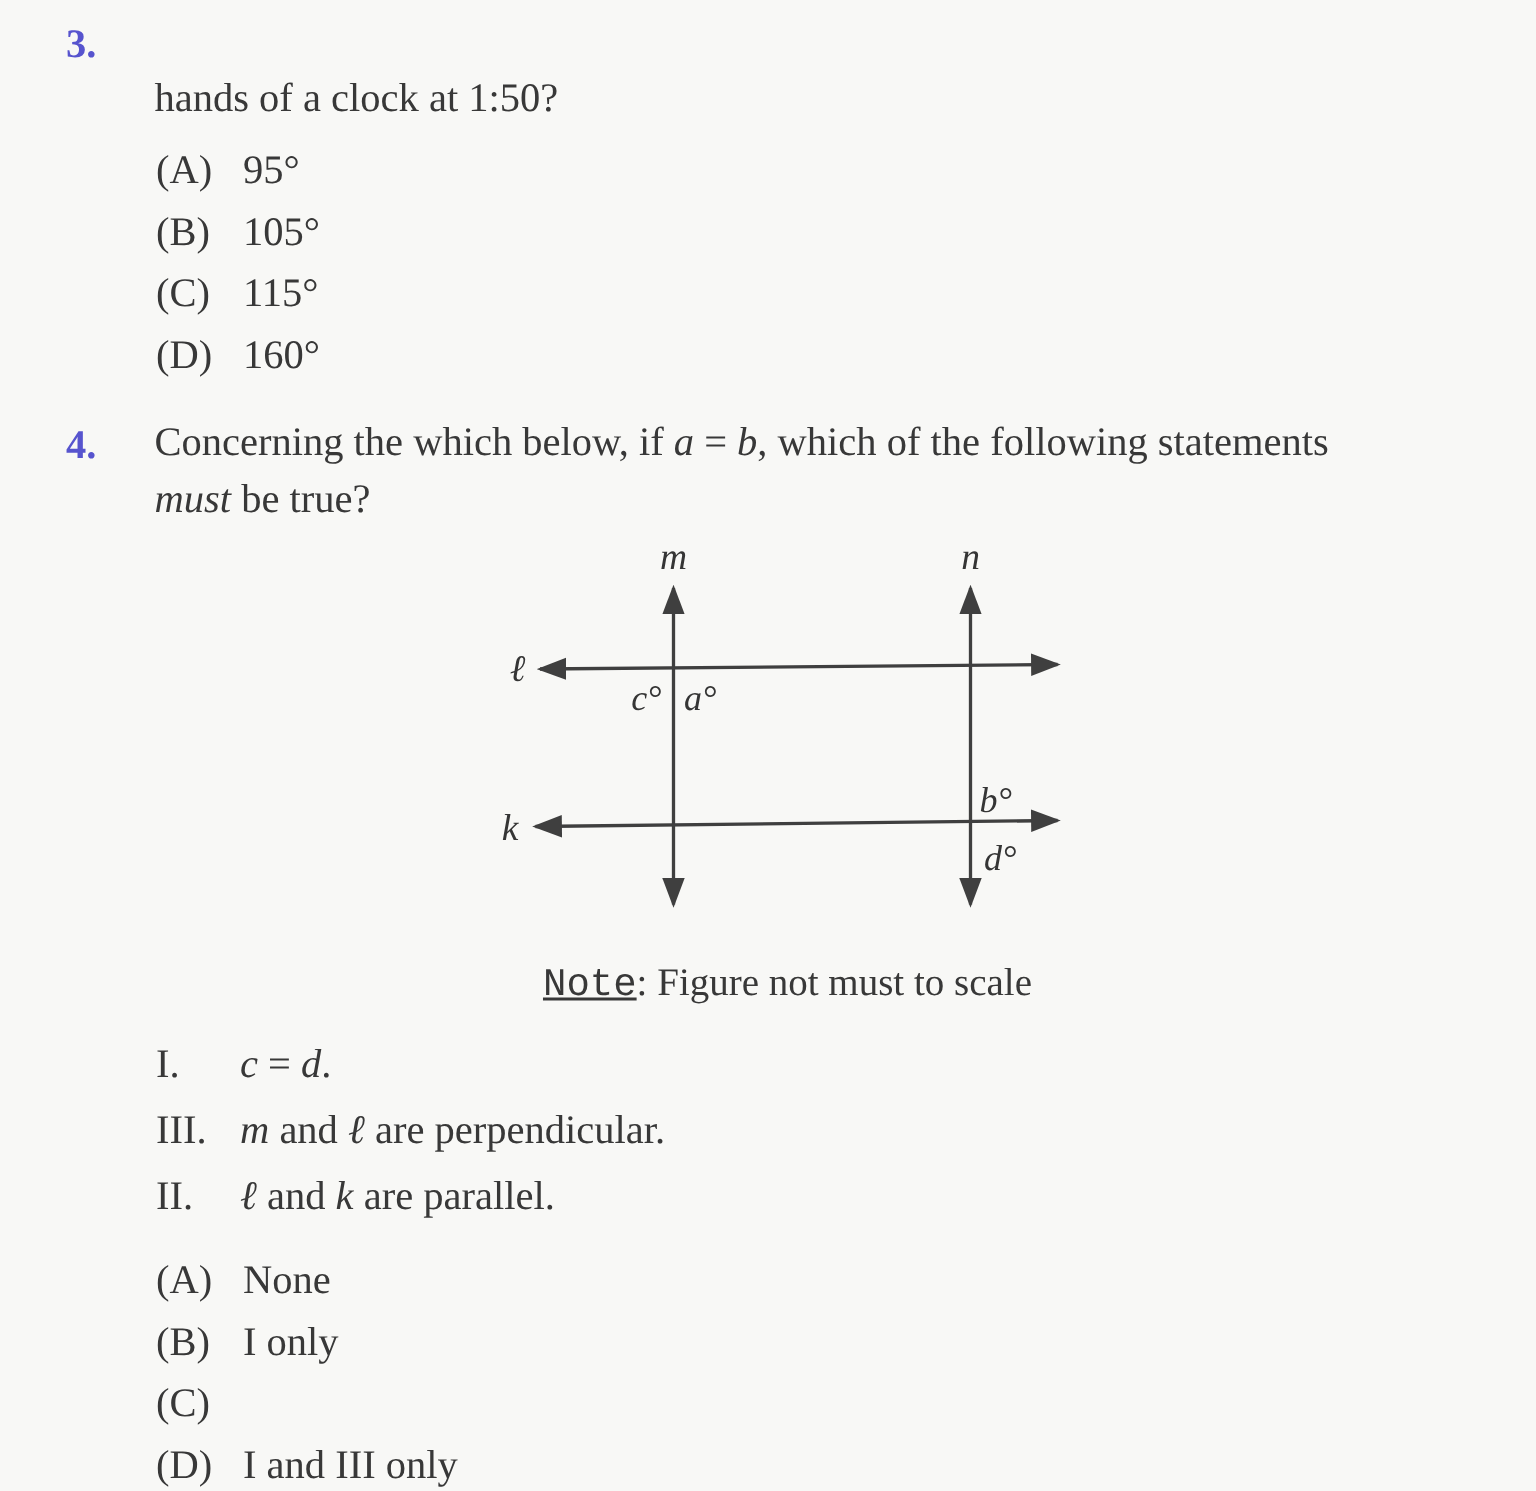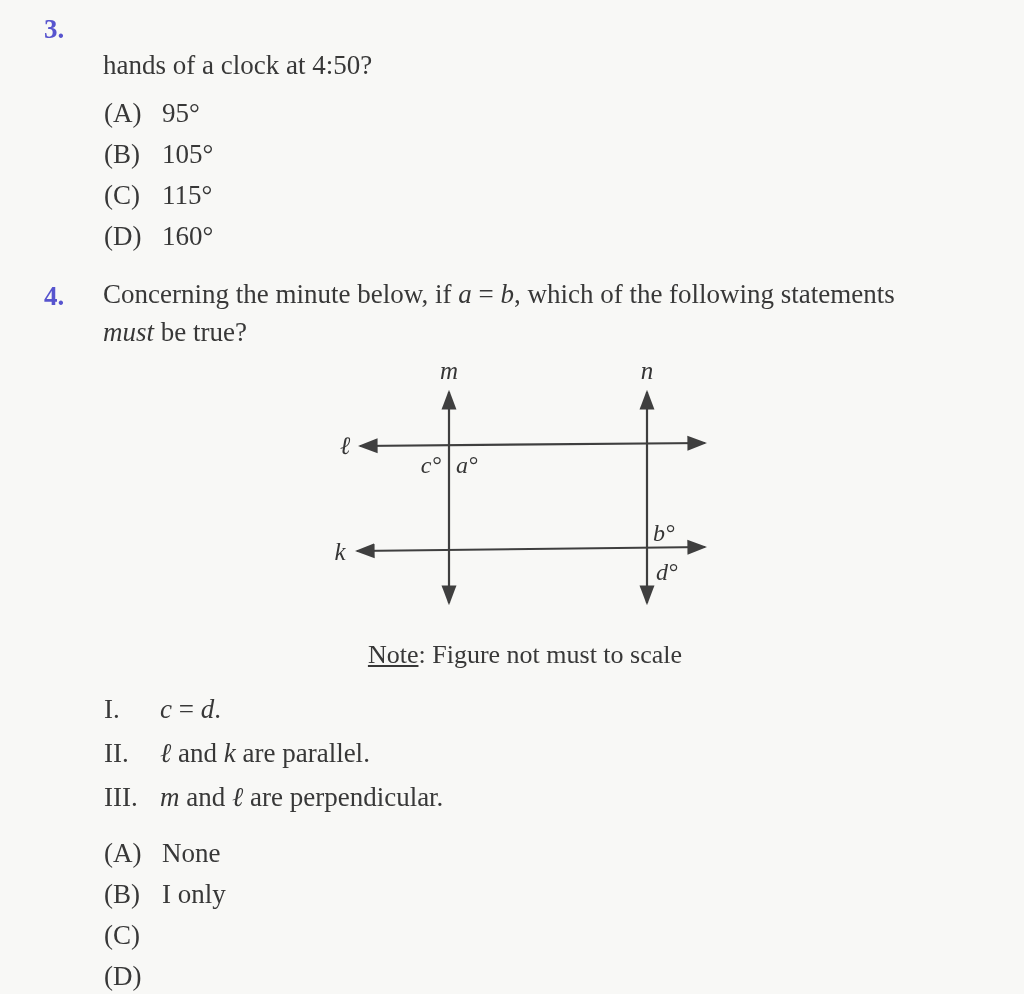--- a/index.html
+++ b/index.html
@@ -44,21 +44,21 @@
     align-items: baseline;
     height: 44px;
   }
   .stmt .snum { flex: 0 0 56px; }
 
   .note {
     font-size: 26px;
     text-align: center;
     width: 1050px;
   }
-  .note .u { text-decoration: underline; }
+  .note .u { text-decoration: underline; font-family: Liberation Mono, monospace; }
 
   .fig-line {
     stroke: #3f3f3f;
     stroke-width: 2.2;
     fill: none;
   }
   .fig-text {
     font-family: "Liberation Serif", serif;
     font-style: italic;
     font-size: 25px;
@@ -71,21 +71,21 @@
     fill: #353535;
   }
 </style>
 </head>
 <body>
 
 <div class="abs qnum" style="left:44px; top:14px;">3.</div>
 
 <div class="abs qtext" style="left:103px; top:8px;">
   <br>
-  <span>hands of a clock at 4:50?</span>
+  <span>hands of a clock at 1:50?</span>
 </div>
 
 <ul class="abs choices" style="left:104px; top:98px;">
   <li class="choice">
     <span class="clabel">(A)</span>
     <span class="ctext">95°</span>
   </li>
   <li class="choice">
     <span class="clabel">(B)</span>
     <span class="ctext">105°</span>
@@ -96,21 +96,21 @@
   </li>
   <li class="choice">
     <span class="clabel">(D)</span>
     <span class="ctext">160°</span>
   </li>
 </ul>
 
 <div class="abs qnum" style="left:44px; top:281px;">4.</div>
 
 <div class="abs qtext" style="left:103px; top:275px;">
-  <span>Concerning the minute below, if </span><span class="var">a</span><span> = </span><span class="var">b</span><span>, which of the following statements</span><br>
+  <span>Concerning the which below, if </span><span class="var">a</span><span> = </span><span class="var">b</span><span>, which of the following statements</span><br>
   <span class="var">must</span><span> be true?</span>
 </div>
 
 <svg class="abs" style="left:322px; top:362px;" width="400" height="258" viewBox="0 0 400 258">
   <defs>
     <marker id="arrow" viewBox="0 0 9 8" markerWidth="9" markerHeight="8" refX="8" refY="4" orient="auto-start-reverse" markerUnits="strokeWidth">
       <path d="M0,0.6 L9,4 L0,7.4 Z" fill="#3f3f3f"></path>
     </marker>
   </defs>
 
@@ -133,37 +133,38 @@
 <div class="abs note" style="left:0px; top:640px;">
   <span class="u">Note</span><span>: Figure not must to scale</span>
 </div>
 
 <div class="abs stmts" style="left:104px; top:694px;">
   <div class="stmt">
     <span class="snum">I.</span>
     <span><span class="var">c</span><span> = </span><span class="var">d</span><span>.</span></span>
   </div>
   <div class="stmt">
+    <span class="snum">III.</span>
+    <span><span class="var">m</span><span> and </span><span class="var">ℓ</span><span> are perpendicular.</span></span>
+  </div>
+  <div class="stmt">
     <span class="snum">II.</span>
     <span><span class="var">ℓ</span><span> and </span><span class="var">k</span><span> are parallel.</span></span>
-  </div>
-  <div class="stmt">
-    <span class="snum">III.</span>
-    <span><span class="var">m</span><span> and </span><span class="var">ℓ</span><span> are perpendicular.</span></span>
   </div>
 </div>
 
 <ul class="abs choices" style="left:104px; top:838px;">
   <li class="choice">
     <span class="clabel">(A)</span>
     <span class="ctext">None</span>
   </li>
   <li class="choice">
     <span class="clabel">(B)</span>
     <span class="ctext">I only</span>
   </li>
   <li class="choice">
     <span class="clabel">(C)</span>
   </li>
   <li class="choice">
     <span class="clabel">(D)</span>
+    <span class="ctext">I and III only</span>
   </li>
 </ul>
 
 </body></html>

